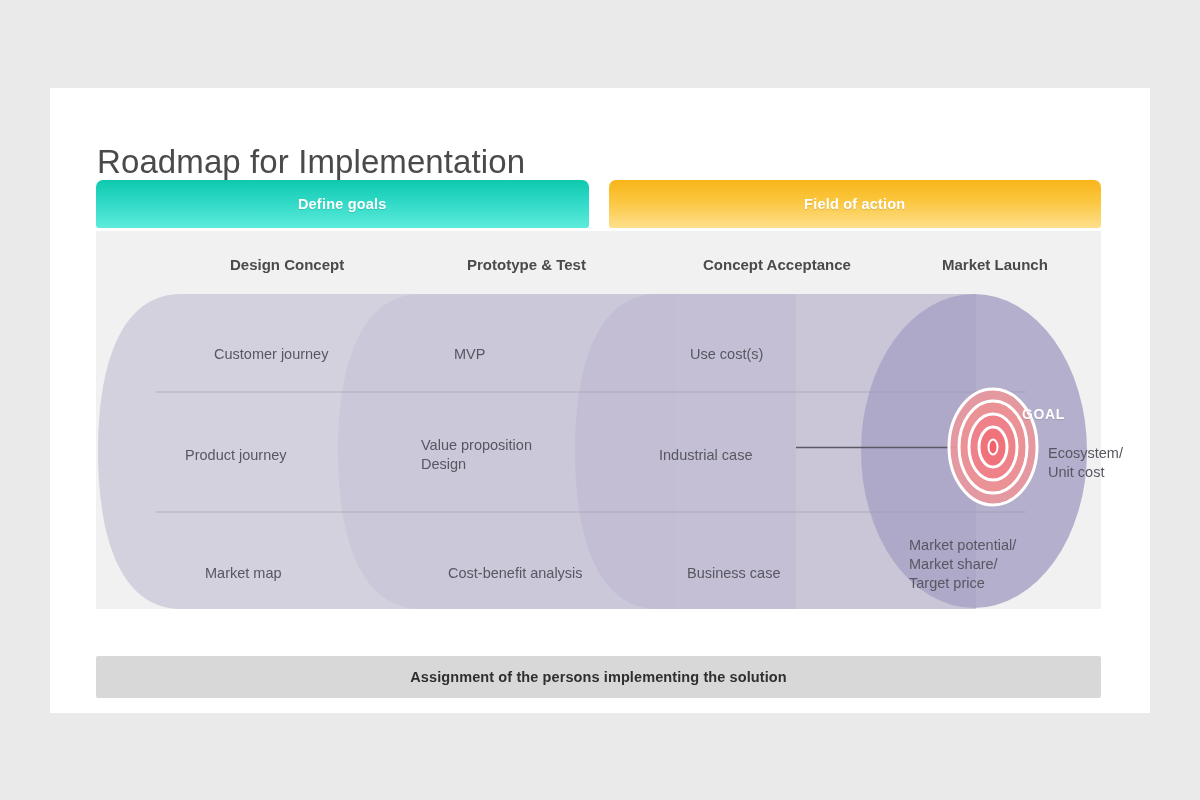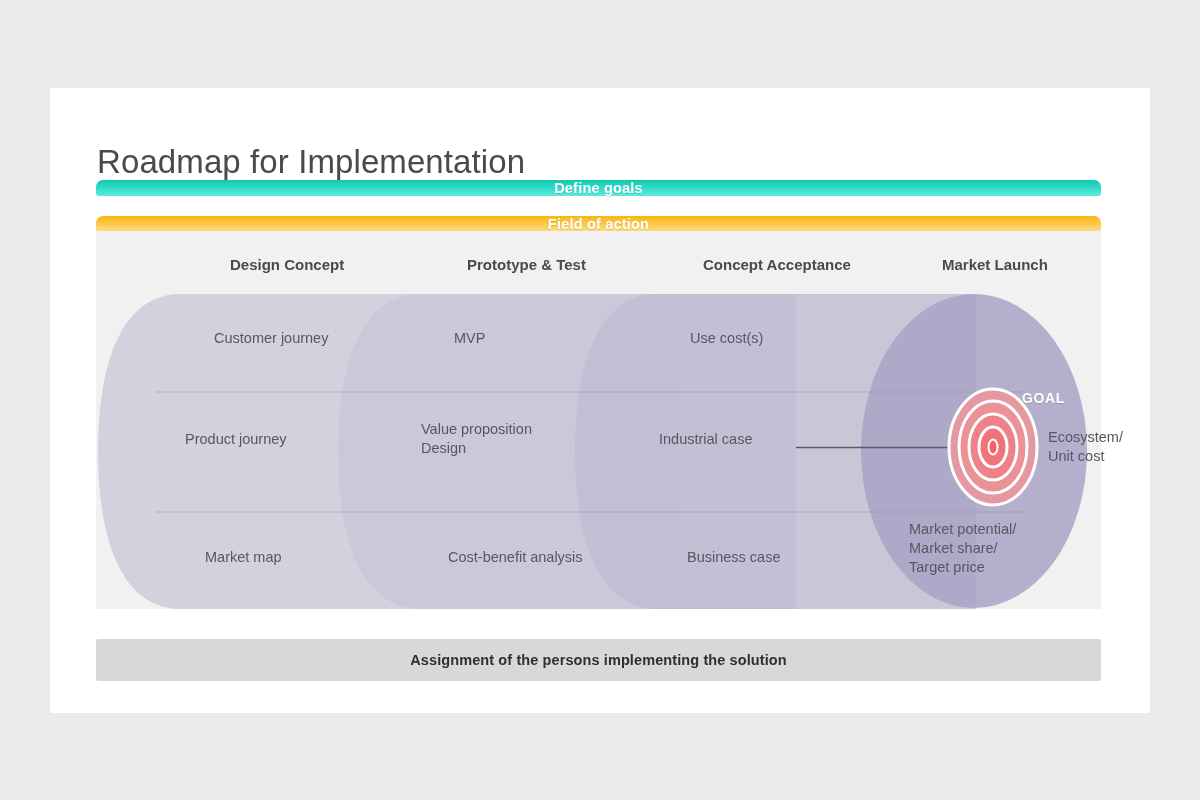--- a/index.html
+++ b/index.html
@@ -36,21 +36,20 @@
 
   
   #phase-tabs {
     position: absolute;
     left: 46px;
     top: 92px;
     width: 1005px;
     height: 48px;
     display: flex;
     gap: 20px;
-    flex-direction: column;
   }
   .phase-tab {
     flex: 1;
     border-radius: 7px 7px 3px 3px;
     display: flex;
     align-items: center;
     justify-content: center;
     color: #ffffff;
     font-size: 14.5px;
     font-weight: bold;
@@ -100,21 +99,21 @@
     top: 206px;
     width: 1005px;
     height: 315px;
   }
   #funnel svg { display: block; }
 
   
   #cells {
     position: absolute;
     left: 46px;
-    top: 206px;
+    top: 222px;
     width: 1005px;
     height: 317px;
     pointer-events: none;
   }
   .cell {
     position: absolute;
     font-size: 14.5px;
     color: #575762;
     line-height: 19px;
     white-space: pre-line;
@@ -163,21 +162,21 @@
     font-size: 14.5px;
     color: #575762;
     line-height: 19px;
     white-space: pre-line;
   }
 
   
   #footer-bar {
     position: absolute;
     left: 46px;
-    top: 551px;
+    top: 568px;
     width: 1005px;
     height: 42px;
     background: #d8d8d8;
     border-radius: 2px;
     display: flex;
     align-items: center;
     justify-content: center;
   }
   #footer-text {
     font-size: 14.5px;

